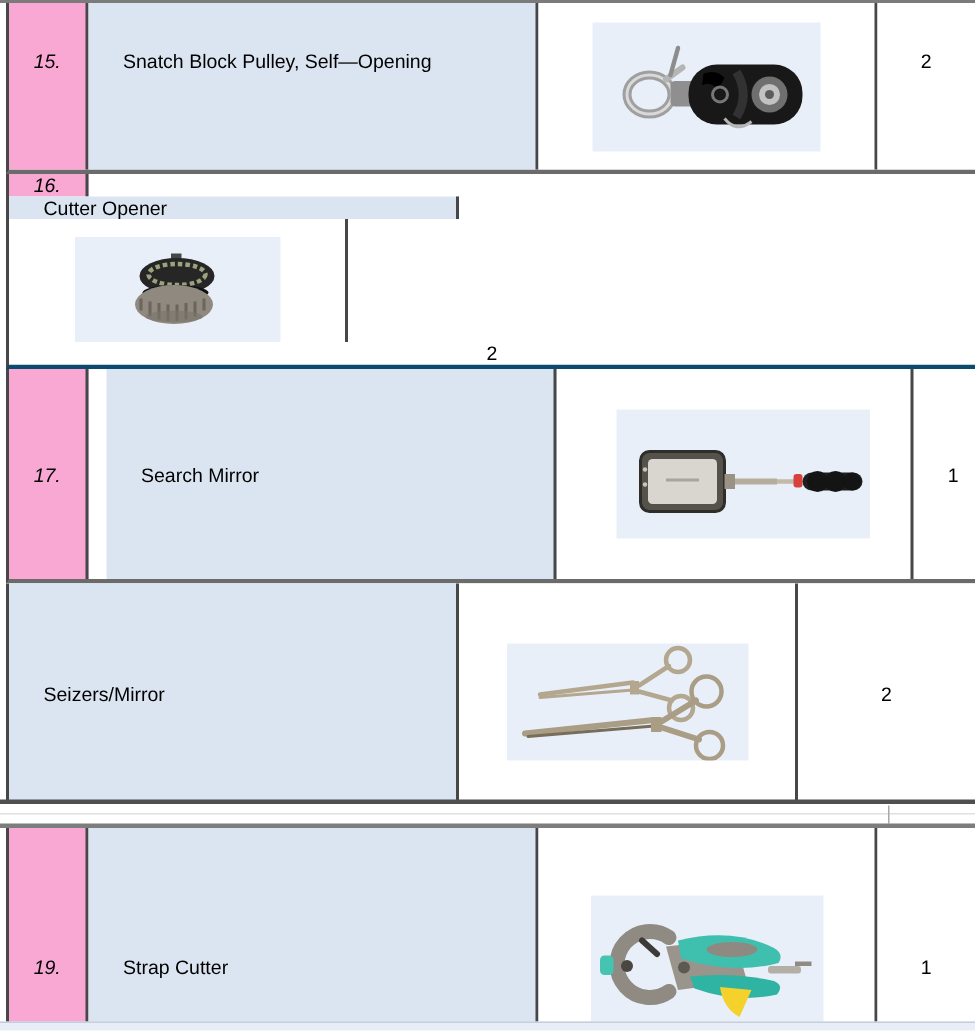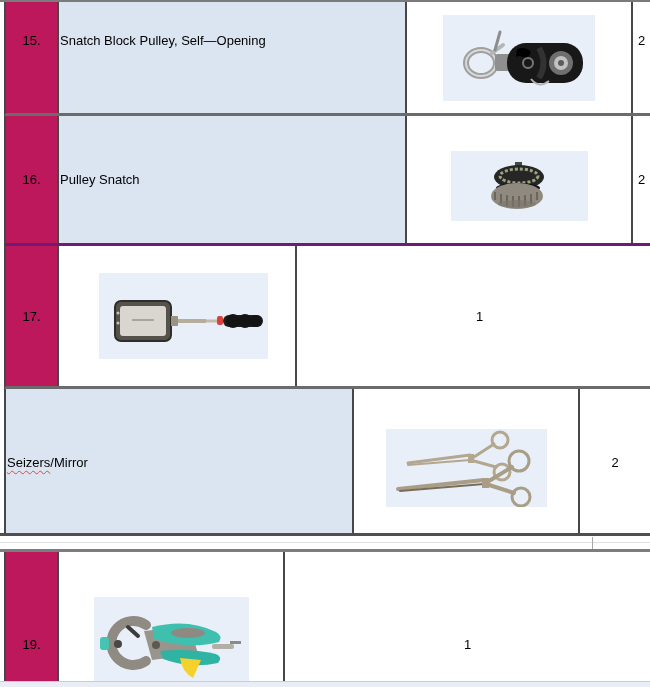--- a/index.html
+++ b/index.html
@@ -21,33 +21,34 @@
   .gap-tick{position:absolute;left:592px;top:537px;width:1px;height:12px;background:#a8a8a8;}
 
   
   .row{
     position:absolute;left:4px;width:646px;
     display:flex;box-sizing:border-box;
     border-left:2px solid #474747;
     background:#fff;
   }
   .r15{top:2px;height:114px;border-bottom:3px solid #6b6b6b;}
-  .r16{top:116px;height:130px;border-bottom:3px solid #701a75;}
+  .r16{top:116px;height:130px;border-bottom:3px solid #0c4a6e;flex-direction:column;}
   .r17{top:246px;height:143px;border-bottom:3px solid #6b6b6b;gap:12px;}
   .r18{top:389px;height:147px;}
   .r19{top:552px;height:130px;}
 
   .cell{box-sizing:border-box;display:flex;align-items:center;}
   .cell-num{
-    width:53px;background:#be185d;border-right:2px solid #474747;
+    width:53px;background:#f9a8d4;border-right:2px solid #474747;
     justify-content:center;
+    font-style:italic;
   }
   .cell-name{
-    width:348px;background:#dbe5f1;border-right:2px solid #474747;
-    padding-left:1px;
+    width:300px;background:#dbe5f1;border-right:2px solid #474747;
+    padding-left:23px;
   }
   .cell-img{
     width:226px;background:#ffffff;border-right:2px solid #474747;
     justify-content:center;
   }
   .cell-qty{flex:1;background:#ffffff;justify-content:center;}
 
   
   .r15 .cell-num,.r15 .cell-name,.r15 .cell-qty{align-items:flex-start;padding-top:31px;}
   .r16 .photo{margin-top:12px;}
@@ -59,21 +60,20 @@
   .photo{
     background:#e9eff8;display:flex;align-items:center;justify-content:center;
   }
   .ph-pulley{width:152px;height:86px;}
   .ph-opener{width:137px;height:70px;}
   .ph-mirror{width:169px;height:86px;}
   .ph-forceps{width:161px;height:78px;}
   .ph-cutter{width:155px;height:85px;}
 
   .misspelled{
-    text-decoration:underline;
     text-decoration-style:wavy;
     text-decoration-color:#e04b3a;
     text-decoration-thickness:1px;
     text-underline-offset:3px;
   }
 </style>
 </head>
 <body>
 
 <div class="page">
@@ -109,21 +109,21 @@
     <div class="cell cell-qty">
       <span>2</span>
     </div>
   </div>
 
   <div class="row r16">
     <div class="cell cell-num">
       <span>16.</span>
     </div>
     <div class="cell cell-name">
-      <span>Pulley Snatch</span>
+      <span>Cutter Opener</span>
     </div>
     <div class="cell cell-img">
       <div class="photo ph-opener">
         <svg width="137" height="70" viewBox="0 0 137 70">
           <rect x="64" y="11" width="7" height="7" fill="#474747"></rect>
           <ellipse cx="68" cy="26" rx="25" ry="12" fill="#262626"></ellipse>
           <ellipse cx="68" cy="25" rx="19" ry="7" fill="none" stroke="#9aa37e" stroke-width="3" stroke-dasharray="3 2"></ellipse>
           <ellipse cx="67" cy="37" rx="22" ry="5" fill="#101010"></ellipse>
           <ellipse cx="66" cy="45" rx="26" ry="13" fill="#90897f"></ellipse>
           <path d="M44 41 v8 M50 43 v10 M56 44 v11 M62 45 v11 M68 45 v11 M74 44 v11 M80 43 v10 M86 41 v8" stroke="#6b655c" stroke-width="2"></path>
@@ -132,20 +132,23 @@
       </div>
     </div>
     <div class="cell cell-qty">
       <span>2</span>
     </div>
   </div>
 
   <div class="row r17">
     <div class="cell cell-num">
       <span>17.</span>
+    </div>
+    <div class="cell cell-name">
+      <span>Search Mirror</span>
     </div>
     <div class="cell cell-img">
       <div class="photo ph-mirror">
         <svg width="169" height="86" viewBox="0 0 169 86">
           <rect x="16" y="28" width="56" height="40" rx="6" fill="#55514b" stroke="#2f2d29" stroke-width="2"></rect>
           <rect x="21" y="33" width="46" height="30" rx="3" fill="#d9d6d0"></rect>
           <rect x="33" y="46" width="22" height="2" fill="#a9a49c"></rect>
           <circle cx="19" cy="40" r="1.5" fill="#c9c4bc"></circle>
           <circle cx="19" cy="50" r="1.5" fill="#c9c4bc"></circle>
           <rect x="72" y="43" width="7" height="10" fill="#9a9284"></rect>
@@ -199,20 +202,23 @@
 
   <div class="hline t1-bottom"></div>
   <div class="hline gap-line"></div>
   <div class="gap-tick"></div>
   <div class="hline t2-top"></div>
 
   <div class="row r19">
     <div class="cell cell-num">
       <span>19.</span>
     </div>
+    <div class="cell cell-name">
+      <span>Strap Cutter</span>
+    </div>
     <div class="cell cell-img">
       <div class="photo ph-cutter">
         <svg width="155" height="85" viewBox="0 0 155 85">
           <path d="M52 28 A22 22 0 1 0 52 64" fill="none" stroke="#8f8b83" stroke-width="10" stroke-linecap="round"></path>
           <path d="M34 30 l10 9" stroke="#3d3b37" stroke-width="4" stroke-linecap="round"></path>
           <circle cx="24" cy="47" r="4" fill="#4a4641"></circle>
           <rect x="6" y="40" width="9" height="13" rx="3" fill="#45c4b2"></rect>
           <polygon points="50,34 96,29 104,57 58,63" fill="#9a958c"></polygon>
           <path d="M58 30 q36 -9 64 5 q7 4 3 10 q-30 8 -65 -3 z" fill="#3fbfae"></path>
           <ellipse cx="94" cy="36" rx="17" ry="5" fill="#8e8a82"></ellipse>

